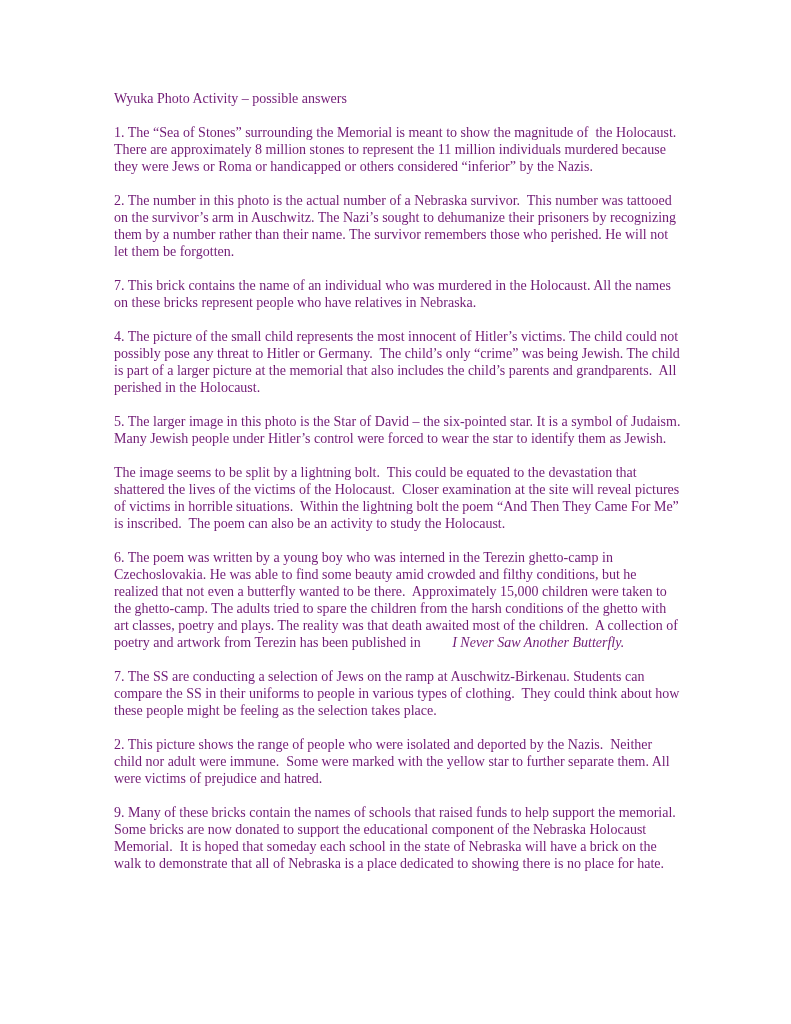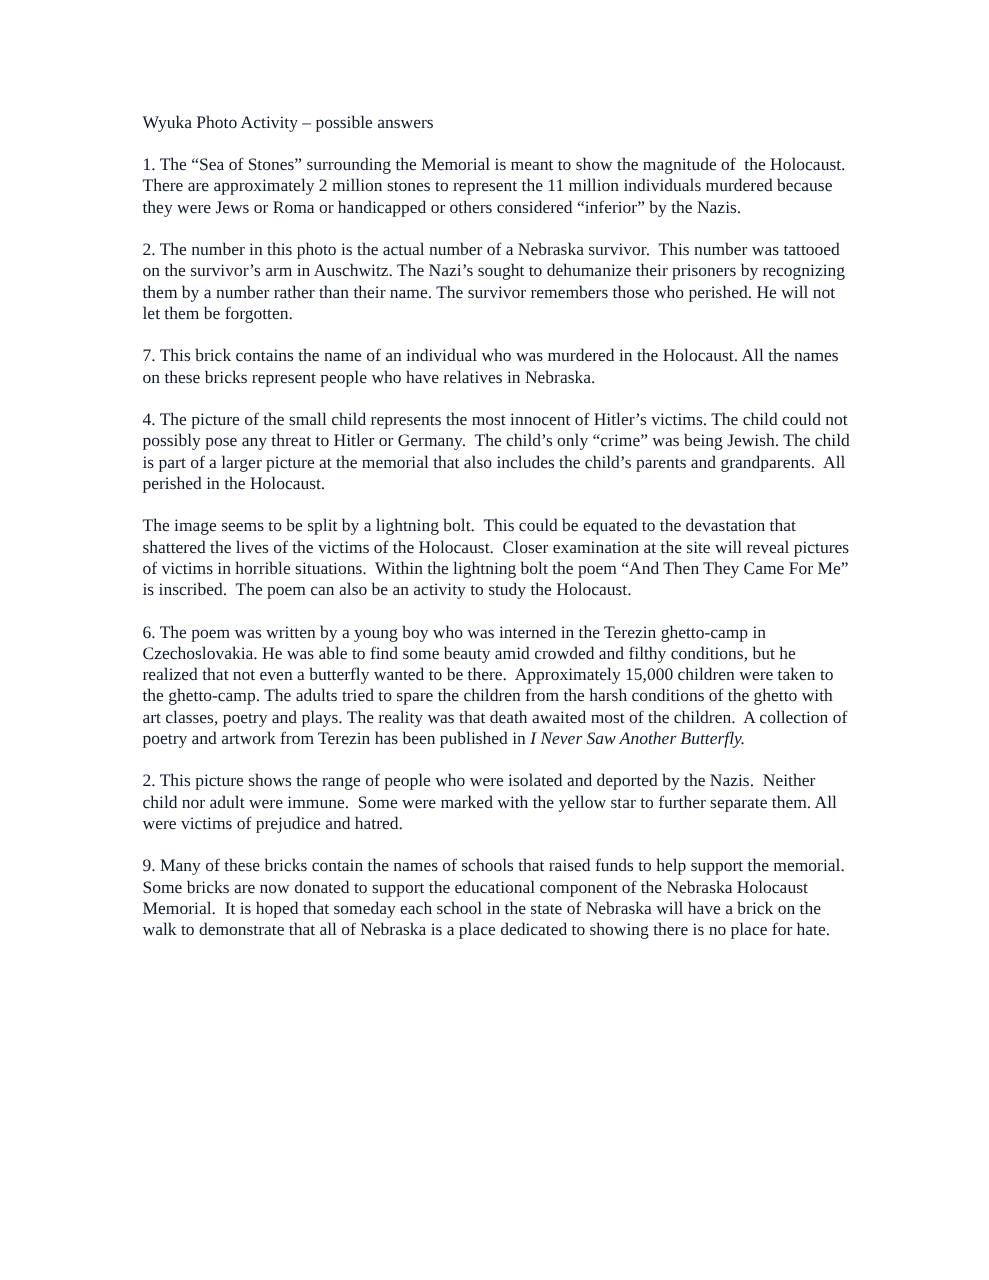--- a/index.html
+++ b/index.html
@@ -14,46 +14,49 @@
     position: relative;
   }
   .page {
     position: absolute;
     left: 114px;
     top: 90px;
     width: 568px;
     font-family: "Liberation Serif", "DejaVu Serif", serif;
     font-size: 14px;
     line-height: 17px;
-    color: #0f172a;
+    color: #701a75;
   }
   .doc-title {
     margin: 0 0 17px 0;
     white-space: pre-wrap;
     font-weight: normal;
     font-size: 14px;
   }
   .para {
     margin: 0 0 17px 0;
     white-space: pre-wrap;
   }
   .para:last-child {
     margin-bottom: 4px;
   }
   .book-title {
     font-style: italic;
+    margin-left: 28px;
   }
 </style>
 </head>
 <body>
 
 <div class="page">
   <p class="doc-title">Wyuka Photo Activity – possible answers</p>
 
-  <p class="para">1. The “Sea of Stones” surrounding the Memorial is meant to show the magnitude of  the Holocaust. There are approximately 2 million stones to represent the 11 million individuals murdered because they were Jews or Roma or handicapped or others considered “inferior” by the Nazis.</p>
+  <p class="para">1. The “Sea of Stones” surrounding the Memorial is meant to show the magnitude of  the Holocaust. There are approximately 8 million stones to represent the 11 million individuals murdered because they were Jews or Roma or handicapped or others considered “inferior” by the Nazis.</p>
   <p class="para">2. The number in this photo is the actual number of a Nebraska survivor.  This number was tattooed on the survivor’s arm in Auschwitz. The Nazi’s sought to dehumanize their prisoners by recognizing them by a number rather than their name. The survivor remembers those who perished. He will not let them be forgotten.</p>
   <p class="para">7. This brick contains the name of an individual who was murdered in the Holocaust. All the names on these bricks represent people who have relatives in Nebraska.</p>
   <p class="para">4. The picture of the small child represents the most innocent of Hitler’s victims. The child could not possibly pose any threat to Hitler or Germany.  The child’s only “crime” was being Jewish. The child is part of a larger picture at the memorial that also includes the child’s parents and grandparents.  All perished in the Holocaust.</p>
+  <p class="para">5. The larger image in this photo is the Star of David – the six-pointed star. It is a symbol of Judaism. Many Jewish people under Hitler’s control were forced to wear the star to identify them as Jewish.</p>
   <p class="para">The image seems to be split by a lightning bolt.  This could be equated to the devastation that shattered the lives of the victims of the Holocaust.  Closer examination at the site will reveal pictures of victims in horrible situations.  Within the lightning bolt the poem “And Then They Came For Me” is inscribed.  The poem can also be an activity to study the Holocaust.</p>
   <p class="para"><span>6. The poem was written by a young boy who was interned in the Terezin ghetto-camp in Czechoslovakia. He was able to find some beauty amid crowded and filthy conditions, but he realized that not even a butterfly wanted to be there.  Approximately 15,000 children were taken to the ghetto-camp. The adults tried to spare the children from the harsh conditions of the ghetto with art classes, poetry and plays. The reality was that death awaited most of the children.  A collection of poetry and artwork from Terezin has been published in </span><span class="book-title">I Never Saw Another Butterfly.</span></p>
+  <p class="para">7. The SS are conducting a selection of Jews on the ramp at Auschwitz-Birkenau. Students can compare the SS in their uniforms to people in various types of clothing.  They could think about how these people might be feeling as the selection takes place.</p>
   <p class="para">2. This picture shows the range of people who were isolated and deported by the Nazis.  Neither child nor adult were immune.  Some were marked with the yellow star to further separate them. All were victims of prejudice and hatred.</p>
   <p class="para">9. Many of these bricks contain the names of schools that raised funds to help support the memorial. Some bricks are now donated to support the educational component of the Nebraska Holocaust Memorial.  It is hoped that someday each school in the state of Nebraska will have a brick on the walk to demonstrate that all of Nebraska is a place dedicated to showing there is no place for hate.</p>
 </div>
 
 </body></html>

